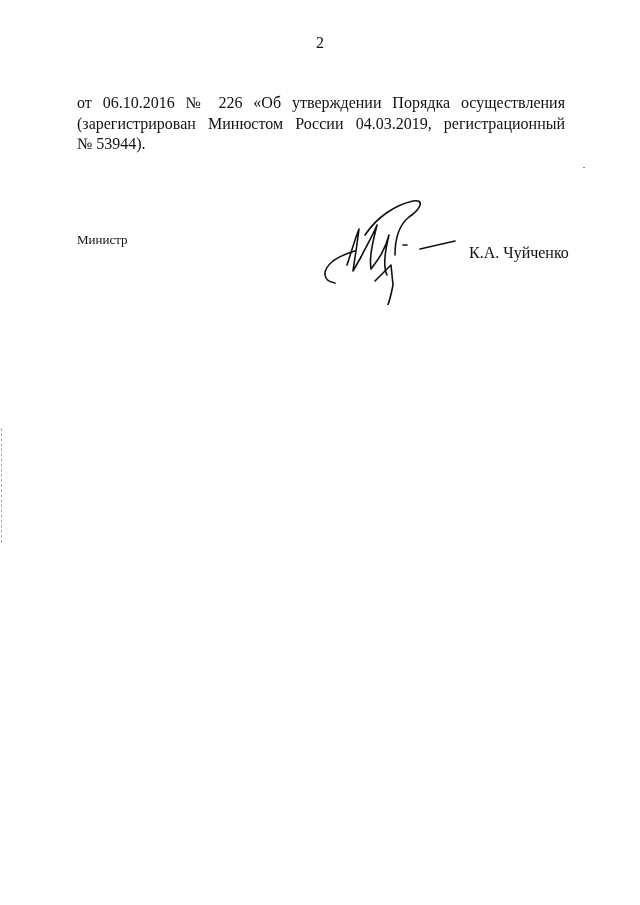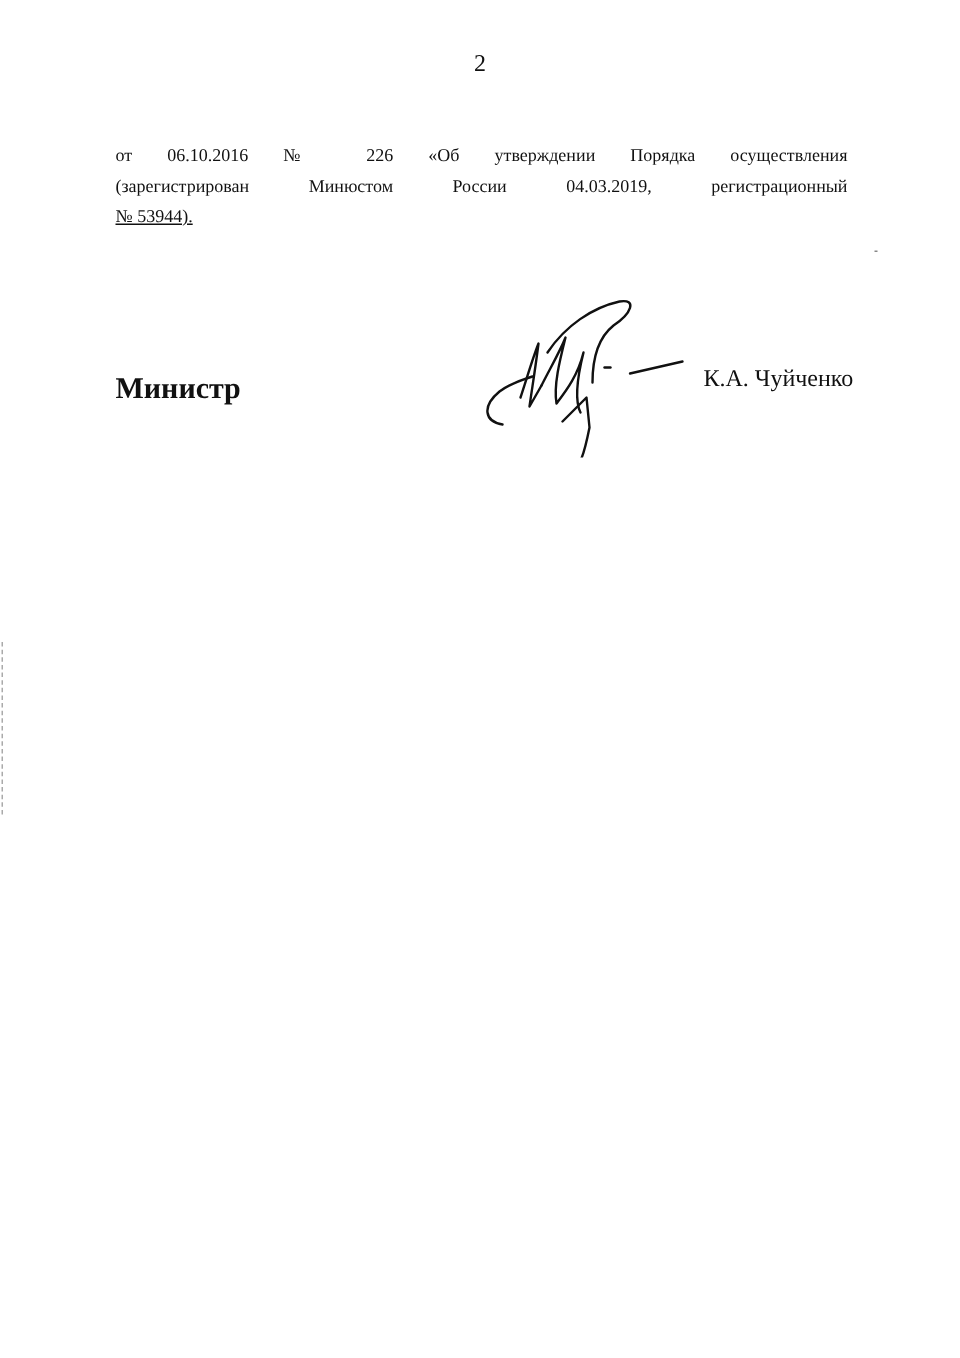--- a/index.html
+++ b/index.html
@@ -1,21 +1,21 @@
 <!DOCTYPE html>
 <html><head>
   <meta charset="utf-8">
   <style>
     html, body { margin: 0; padding: 0; background: #ffffff; }
     body { width: 640px; height: 905px; position: relative; overflow: hidden; font-family: "Liberation Serif", "DejaVu Serif", serif; color: #111; }
     .page-number { position: absolute; left: 0; width: 640px; top: 34px; text-align: center; font-size: 16px; }
-    .body-text { position: absolute; left: 77px; top: 93px; width: 488px; font-size: 12px; line-height: 20.5px; }
+    .body-text { position: absolute; left: 77px; top: 93px; width: 488px; font-size: 16px; line-height: 20.5px; }
     .line { display: block; white-space: nowrap; text-align: justify; text-align-last: justify; }
-    .line.last { text-align-last: left; text-decoration: underline; }
-    .position { position: absolute; left: 77px; top: 248px; font-size: 20px; font-weight: bold; }
+    .line.last { text-align-last: left; }
+    .position { position: absolute; left: 77px; top: 232px; font-size: 13px; }
     .name { position: absolute; left: 469px; top: 244px; font-size: 16px; }
     .signature { position: absolute; left: 315px; top: 195px; width: 150px; height: 110px; }
     .edge-mark { position: absolute; left: 1px; top: 428px; width: 1px; height: 115px; border-left: 1px dashed #aaa; }
     .dot { position: absolute; left: 583px; top: 167px; width: 2px; height: 1px; background: #888; }
   </style>
 </head>
 <body>
 
 <div class="page-number">2</div>
 

